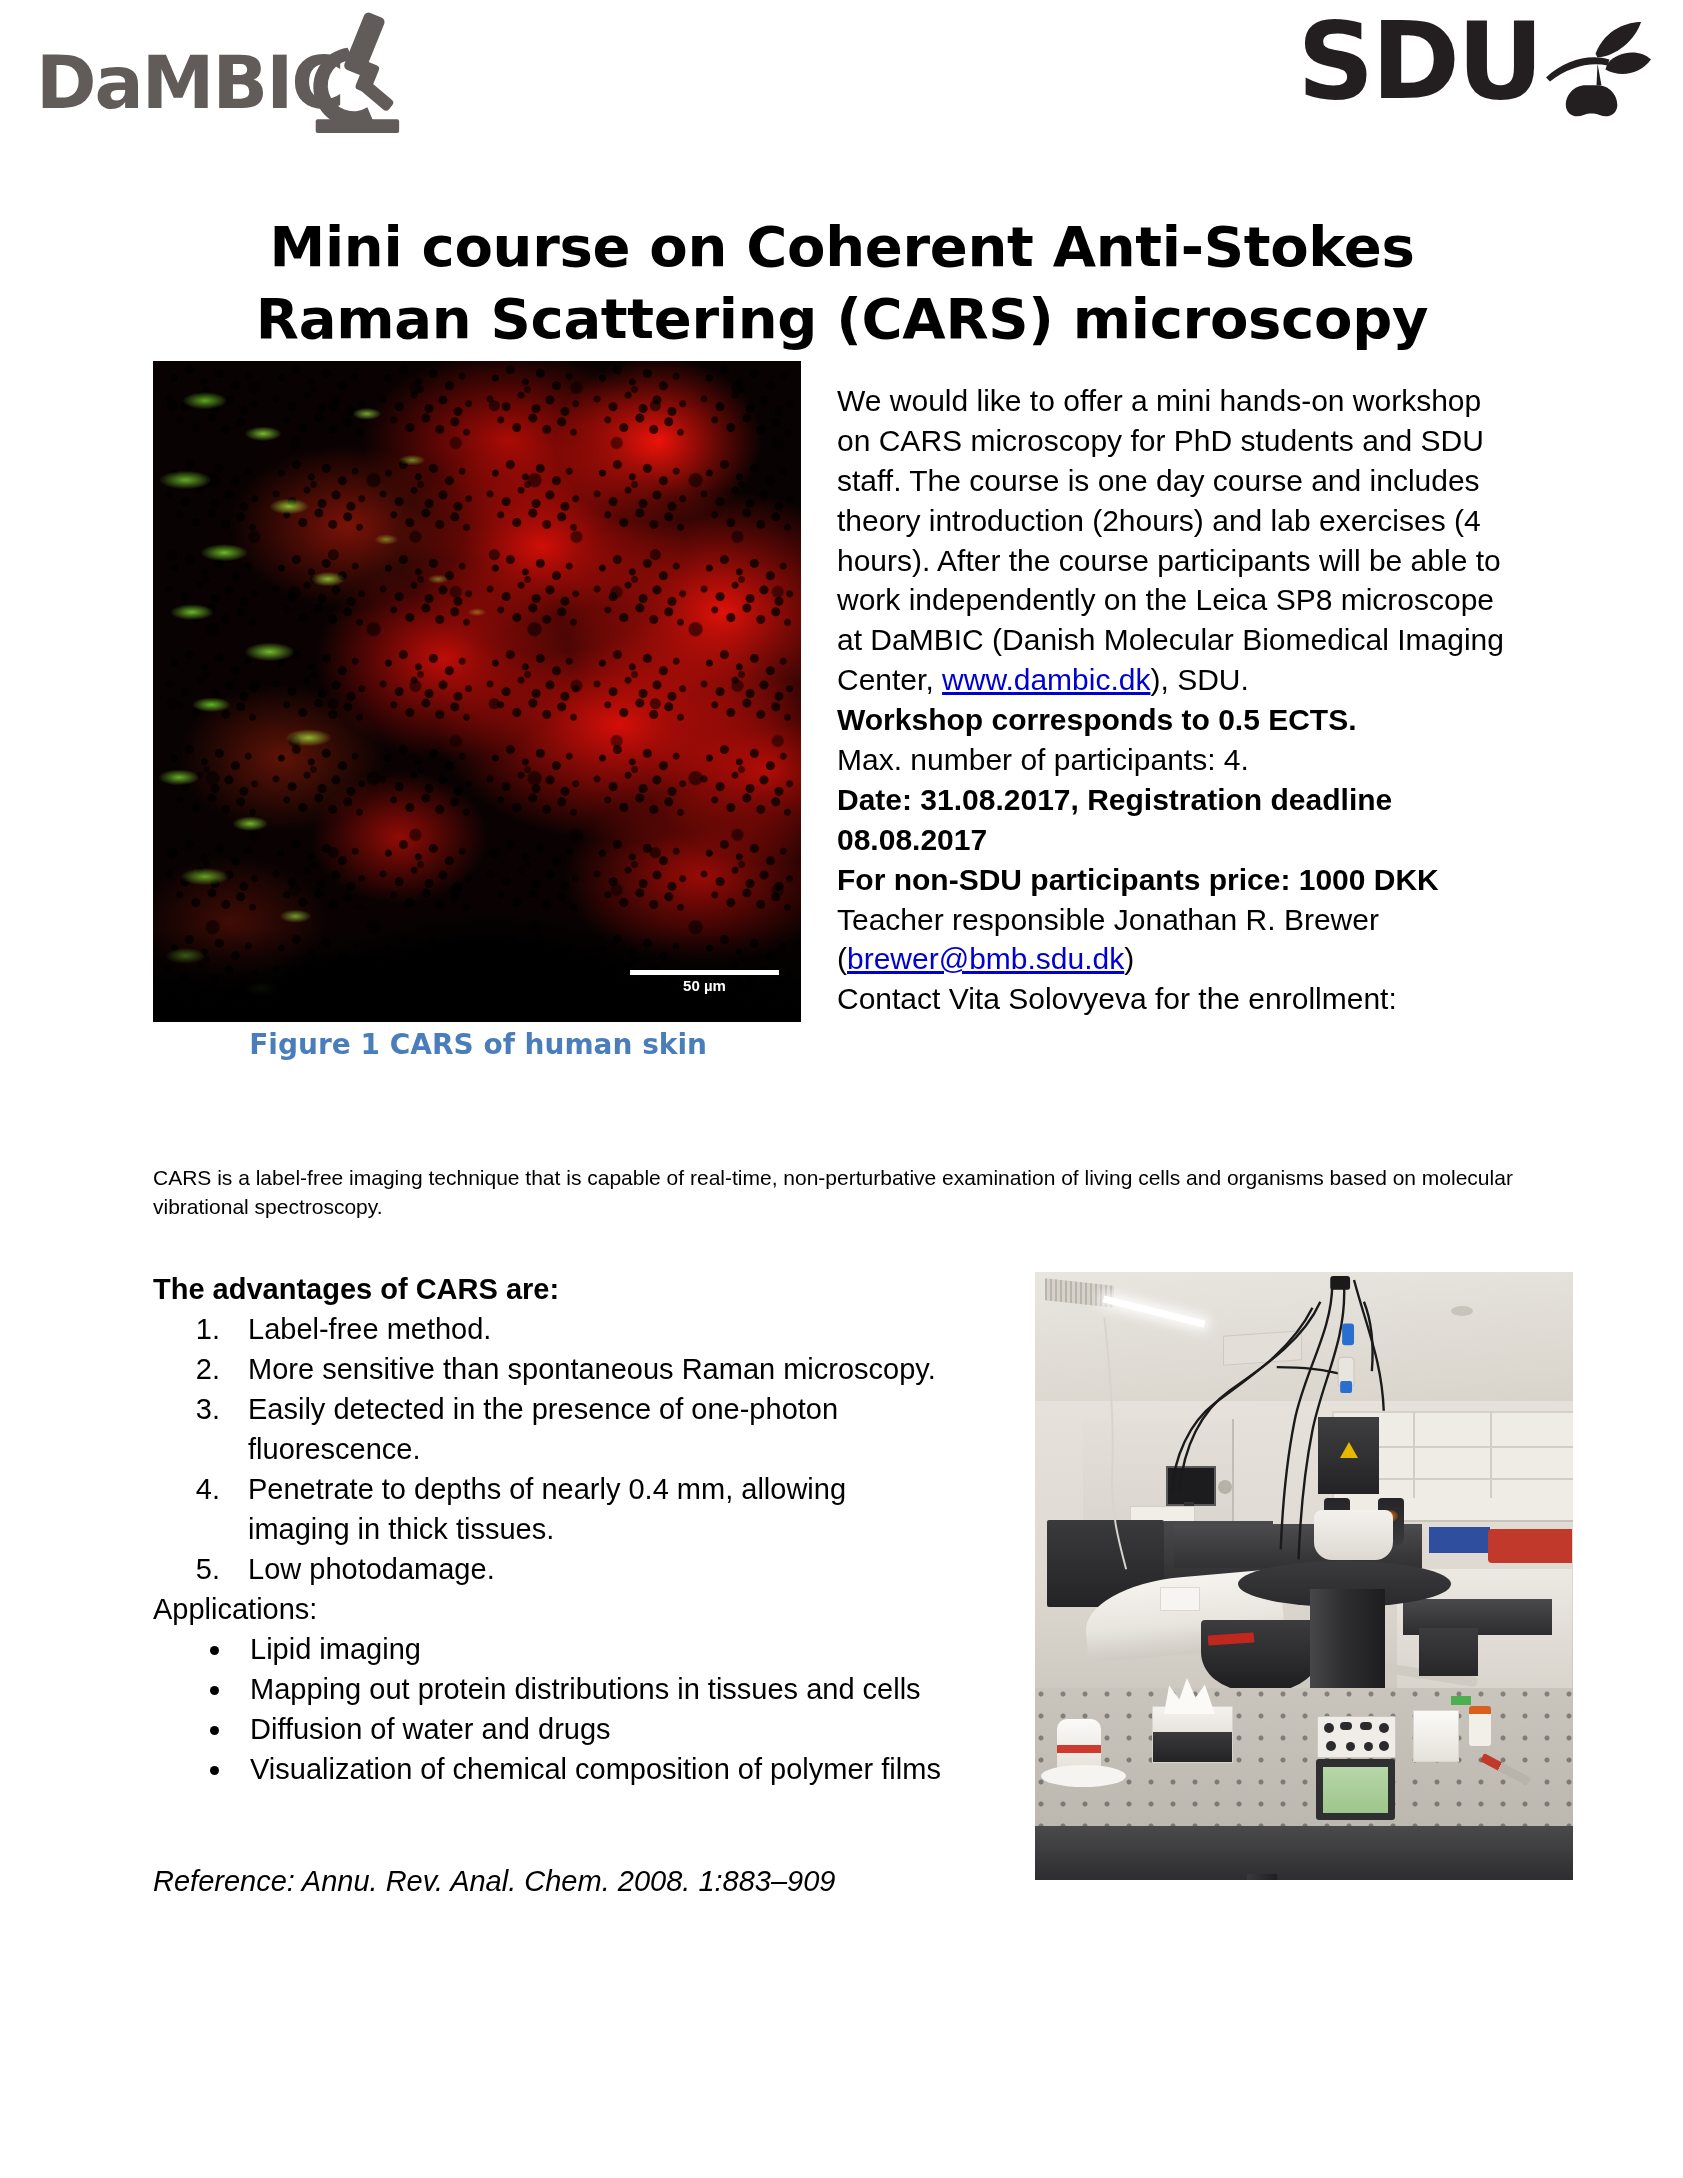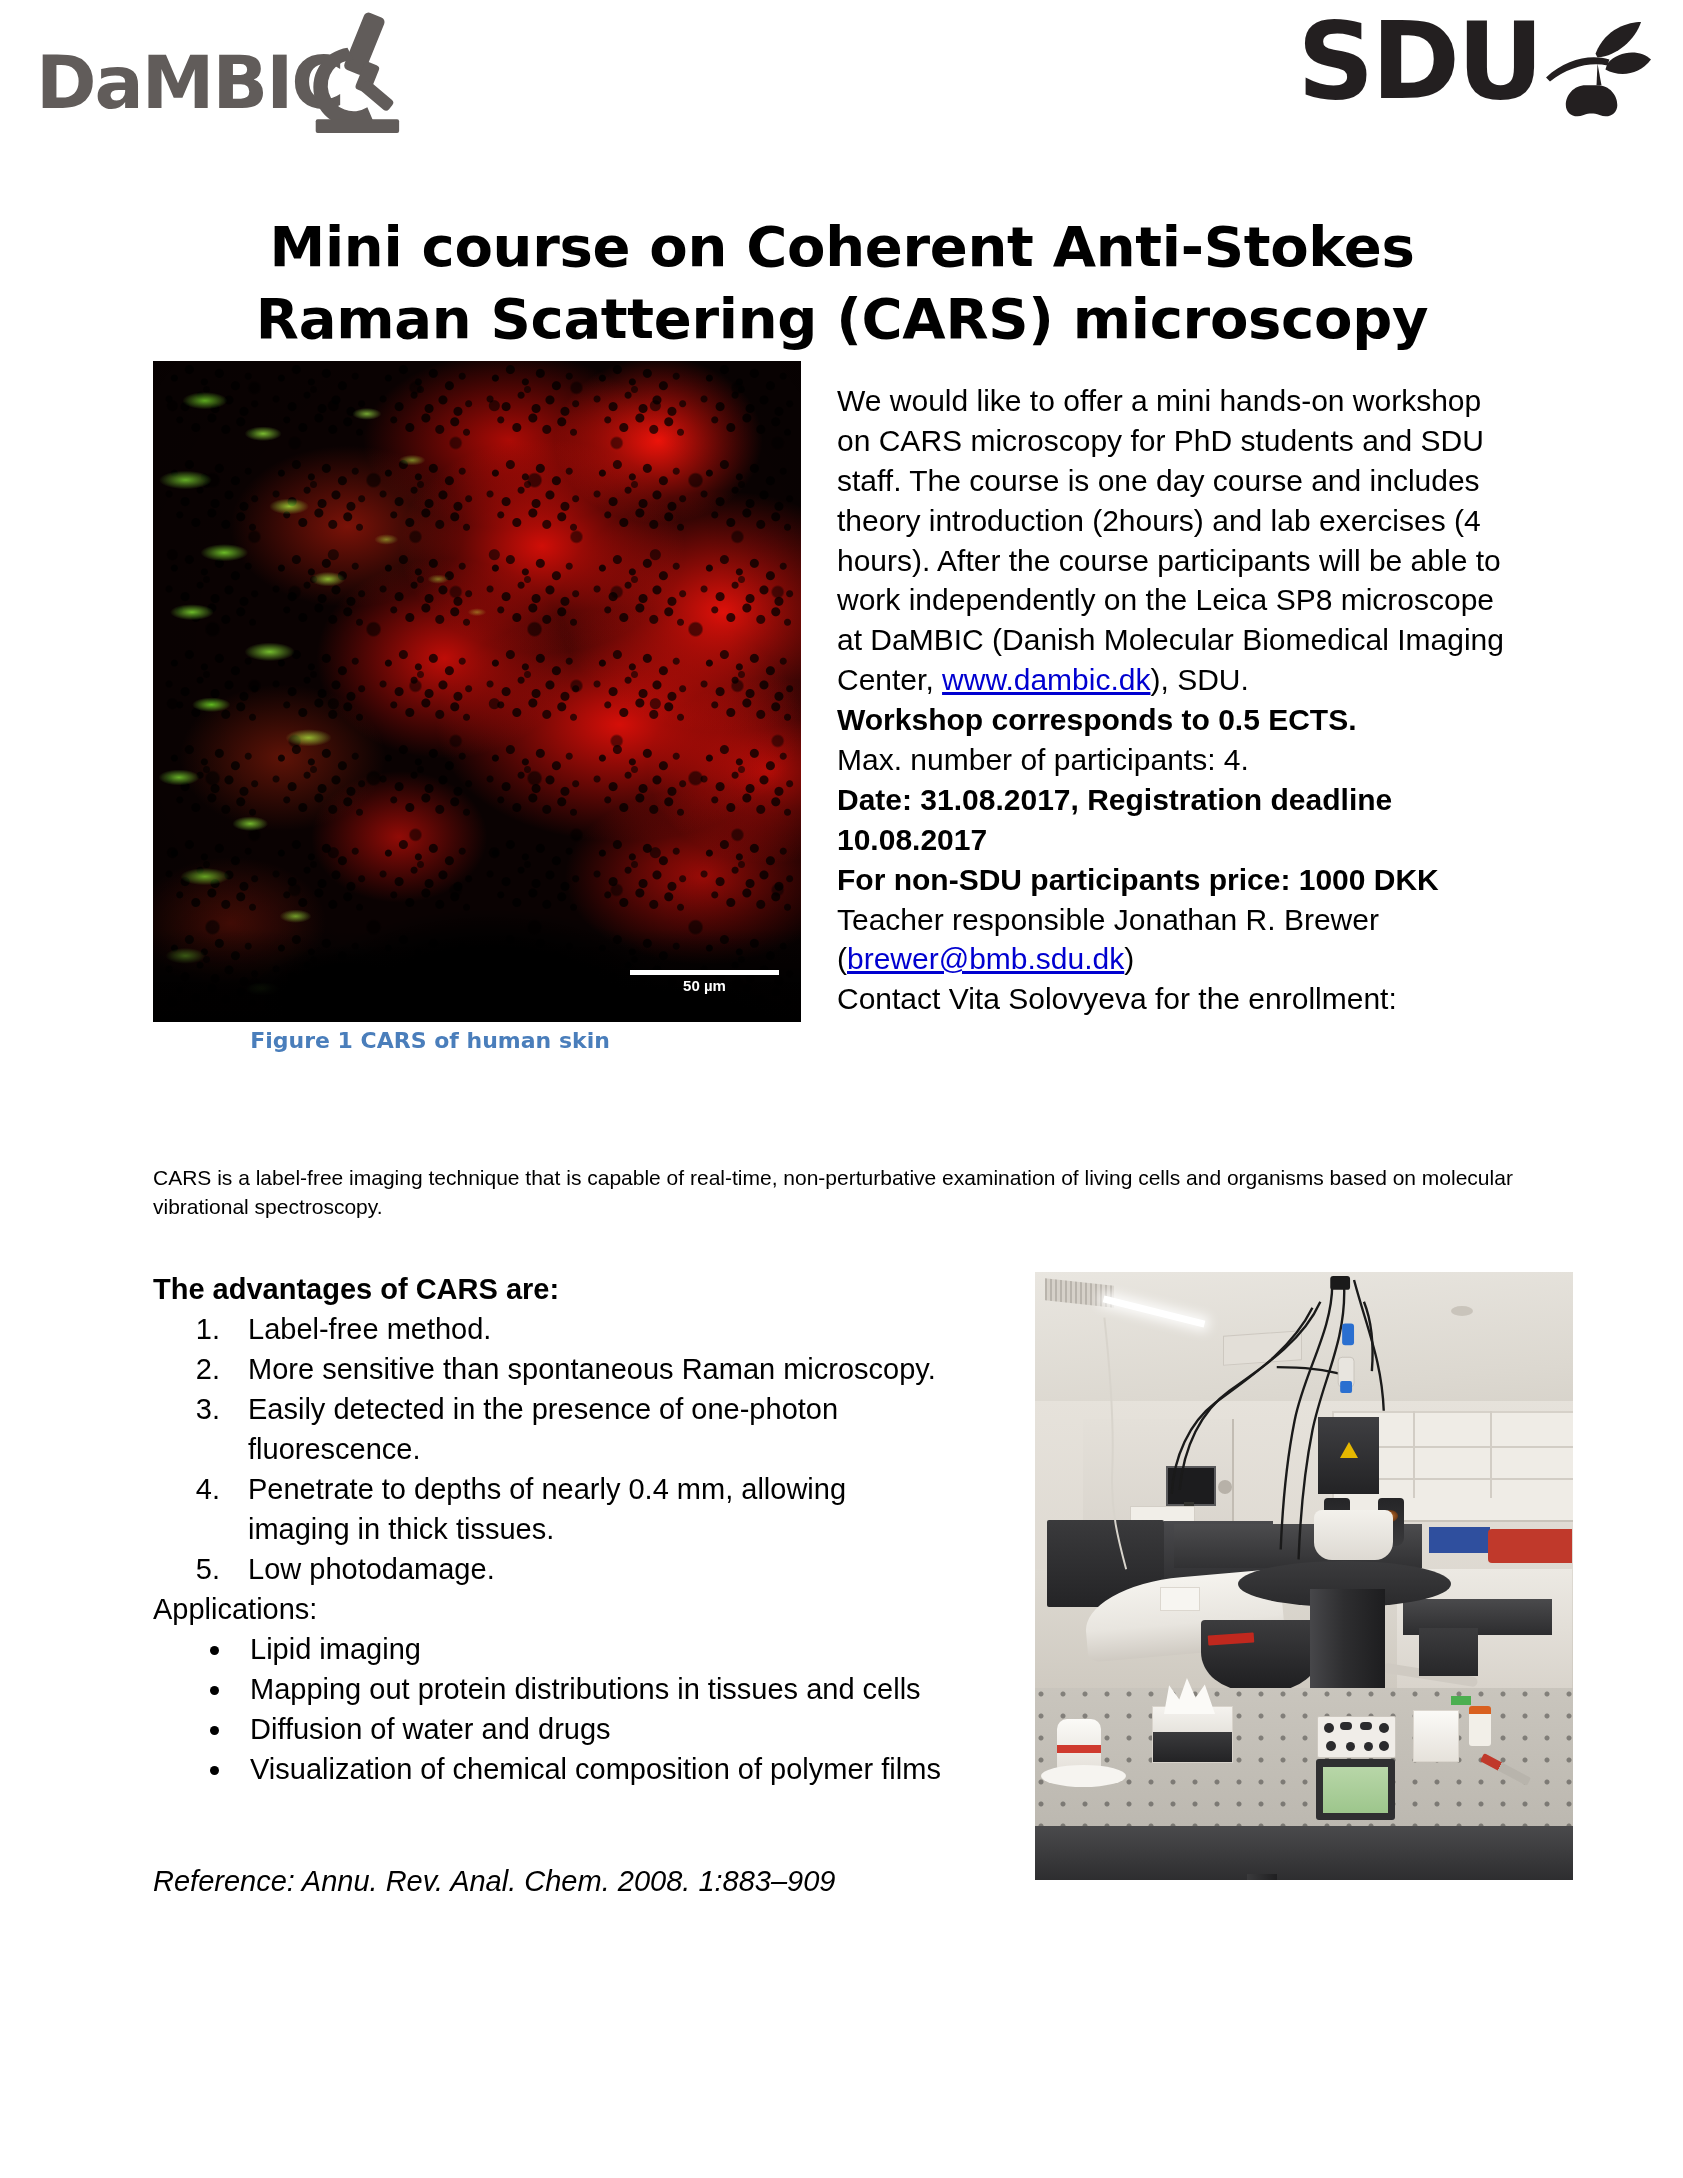--- a/index.html
+++ b/index.html
@@ -185,24 +185,24 @@
     margin-top: 2px;
     color: #ffffff;
     font-size: 15px;
     font-family: "Liberation Sans", sans-serif;
     font-weight: bold;
   }
   #fig1-caption {
     position: absolute;
     left: 153px; top: 1028px;
     width: 554px;
-    text-align: center;
+    text-align: right;
     font-family: "DejaVu Sans", sans-serif;
     font-weight: bold;
-    font-size: 22px;
+    font-size: 28px;
     color: #4a7ebb;
   }
 
   
   #course-info {
     position: absolute;
     left: 837px; top: 381px;
     width: 673px;
     font-size: 30px;
     line-height: 1.33;
@@ -558,21 +558,21 @@
       <div class="lbl">50 µm</div>
     </div>
   </div>
 </div>
 <div id="fig1-caption">Figure 1  CARS of human skin</div>
 
 <div id="course-info">
   <p><span>We would like to offer a mini hands-on workshop on CARS microscopy for PhD students and SDU staff. The course is one day course and includes theory introduction (2hours) and lab exercises (4 hours). After the course participants will be able to work independently on the Leica SP8 microscope at DaMBIC (Danish Molecular Biomedical Imaging Center, </span><a class="link" href="#">www.dambic.dk</a><span>), SDU.</span></p>
   <p class="b">Workshop corresponds to 0.5 ECTS.</p>
   <p>Max. number of participants: 4.</p>
-  <p class="b">Date: 31.08.2017, Registration deadline 10.08.2017</p>
+  <p class="b">Date: 31.08.2017, Registration deadline 08.08.2017</p>
   <p class="b">For non-SDU participants price: 1000 DKK</p>
   <p><span>Teacher responsible Jonathan R. Brewer</span><br><span>(</span><a class="link" href="#">brewer@bmb.sdu.dk</a><span>)</span></p>
   <p>Contact Vita Solovyeva for the enrollment:</p>
 </div>
 
 <p id="intro-para">CARS is a label-free imaging technique that is capable of real-time, non-perturbative examination of living cells and organisms based on molecular vibrational spectroscopy.</p>
 
 <div id="advantages">
   <h3>The advantages of CARS are:</h3>
   <ol class="num-list">

